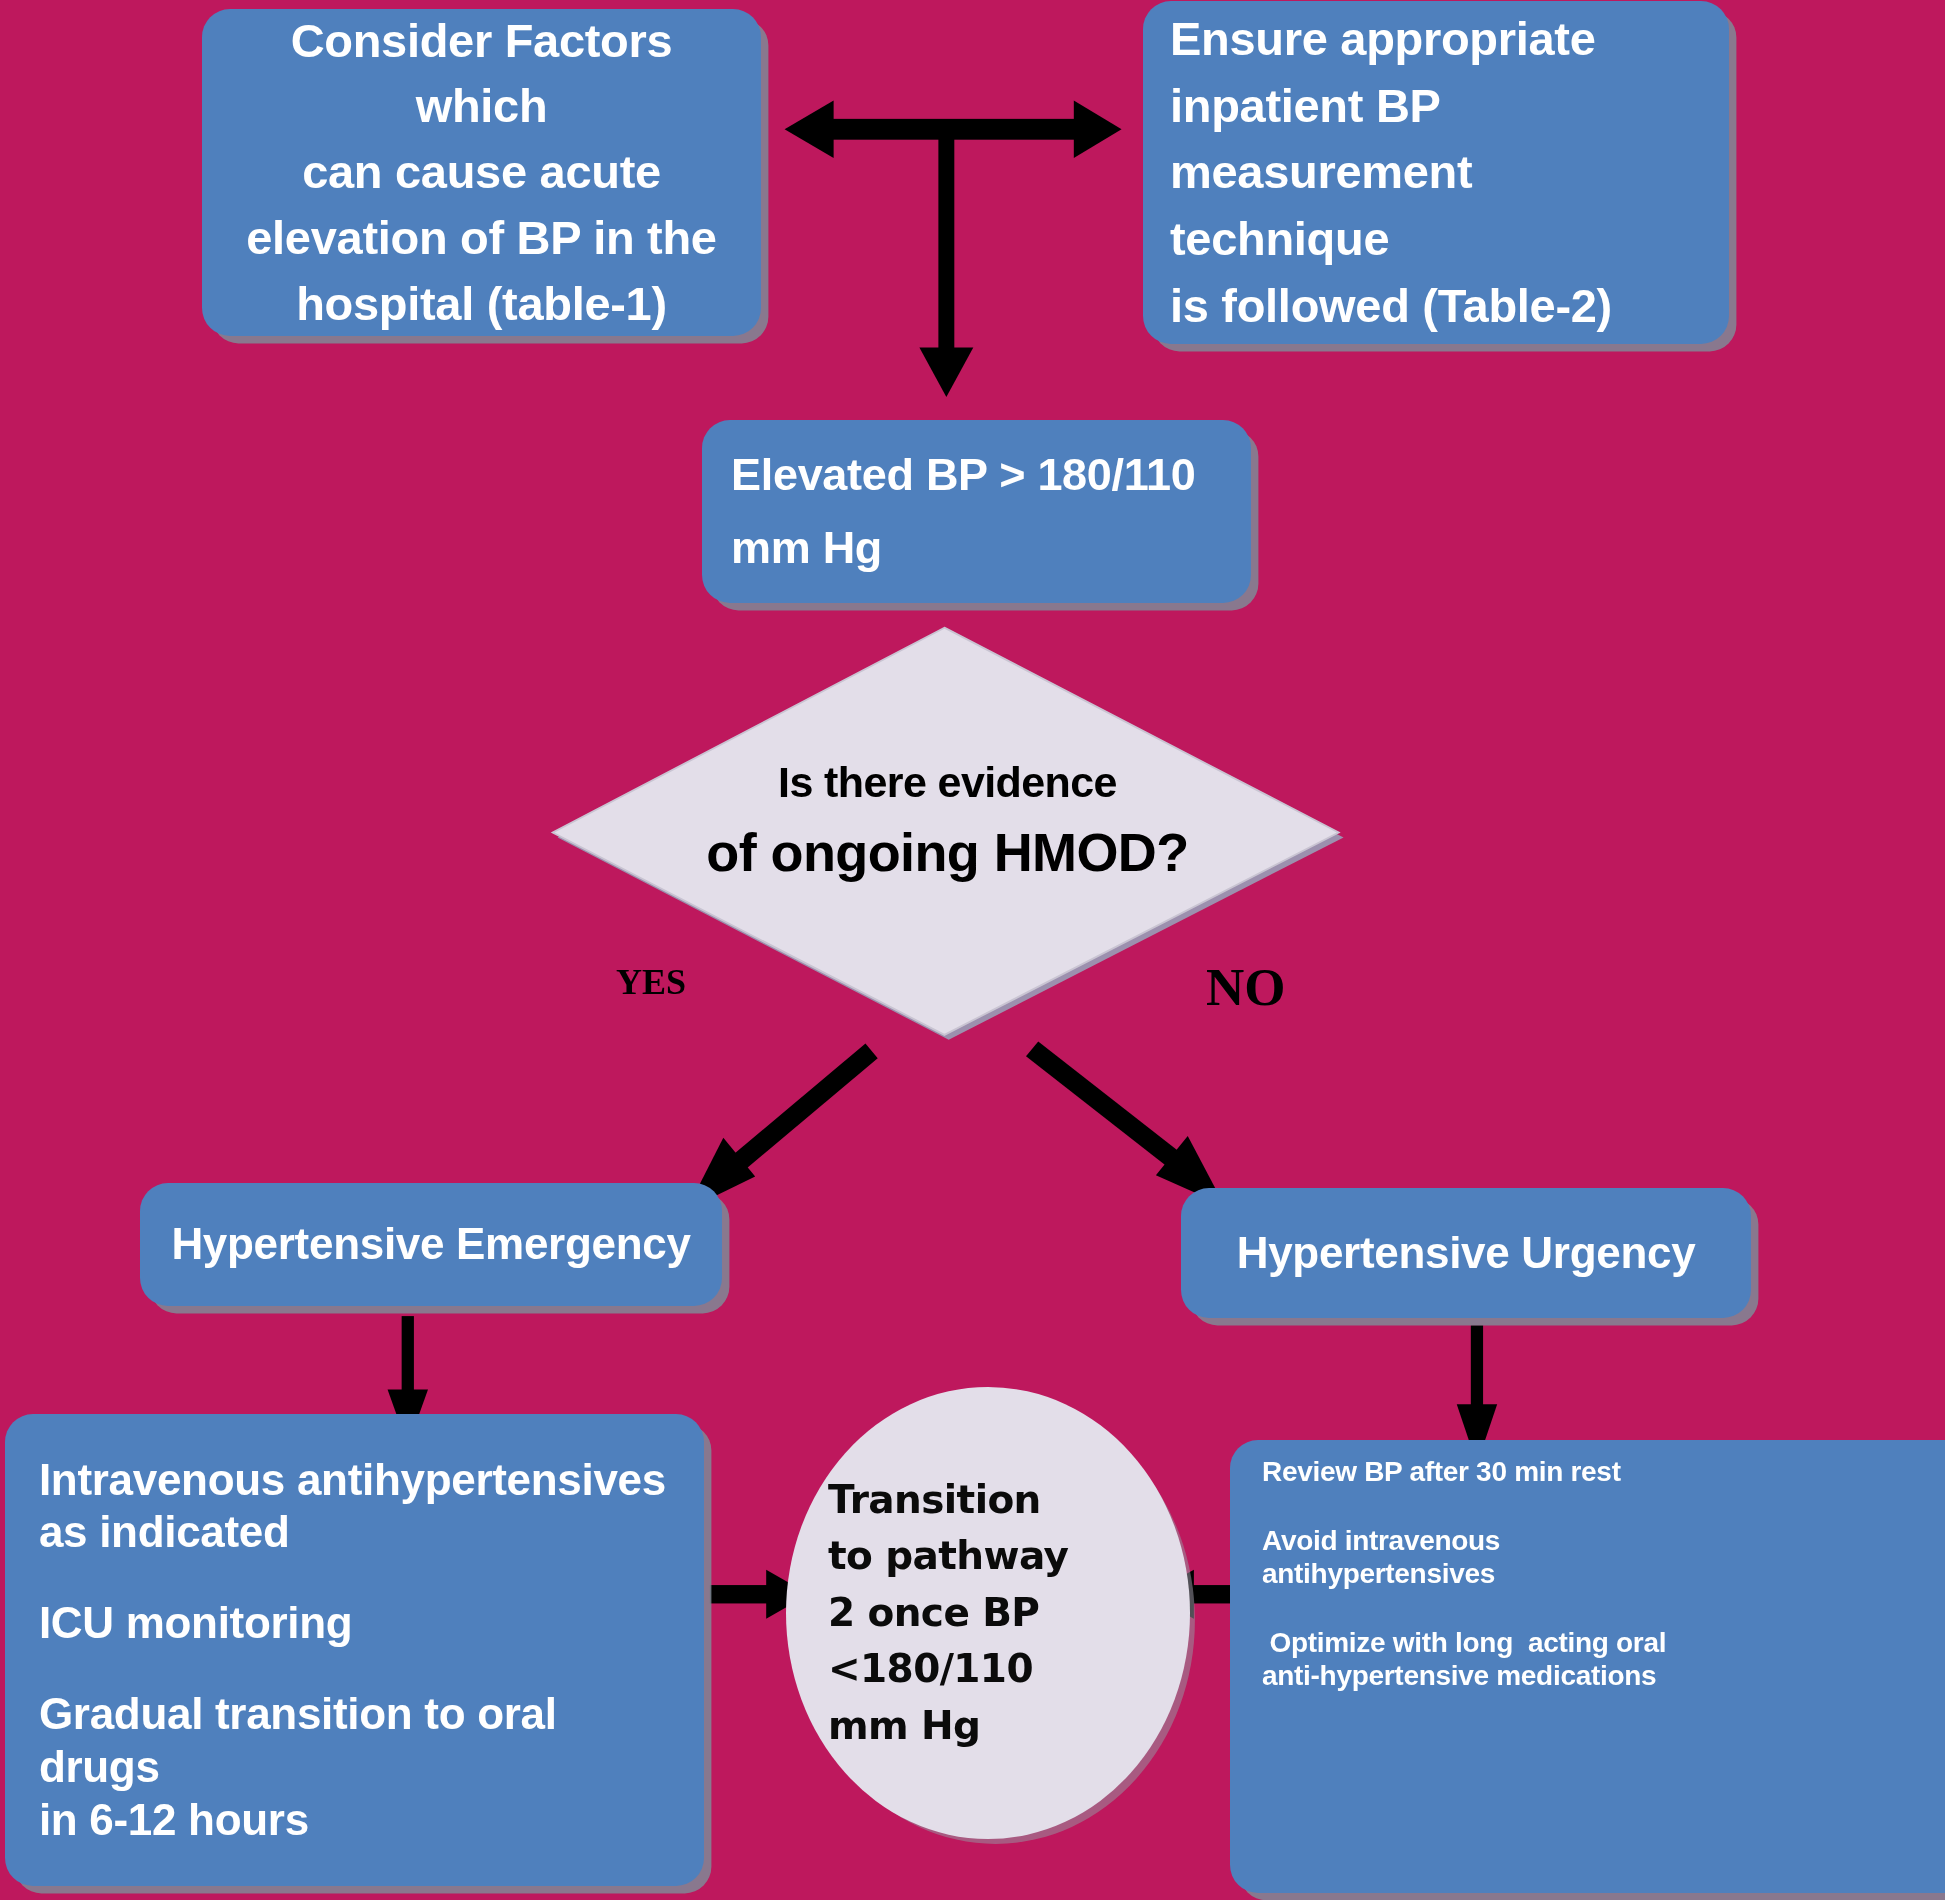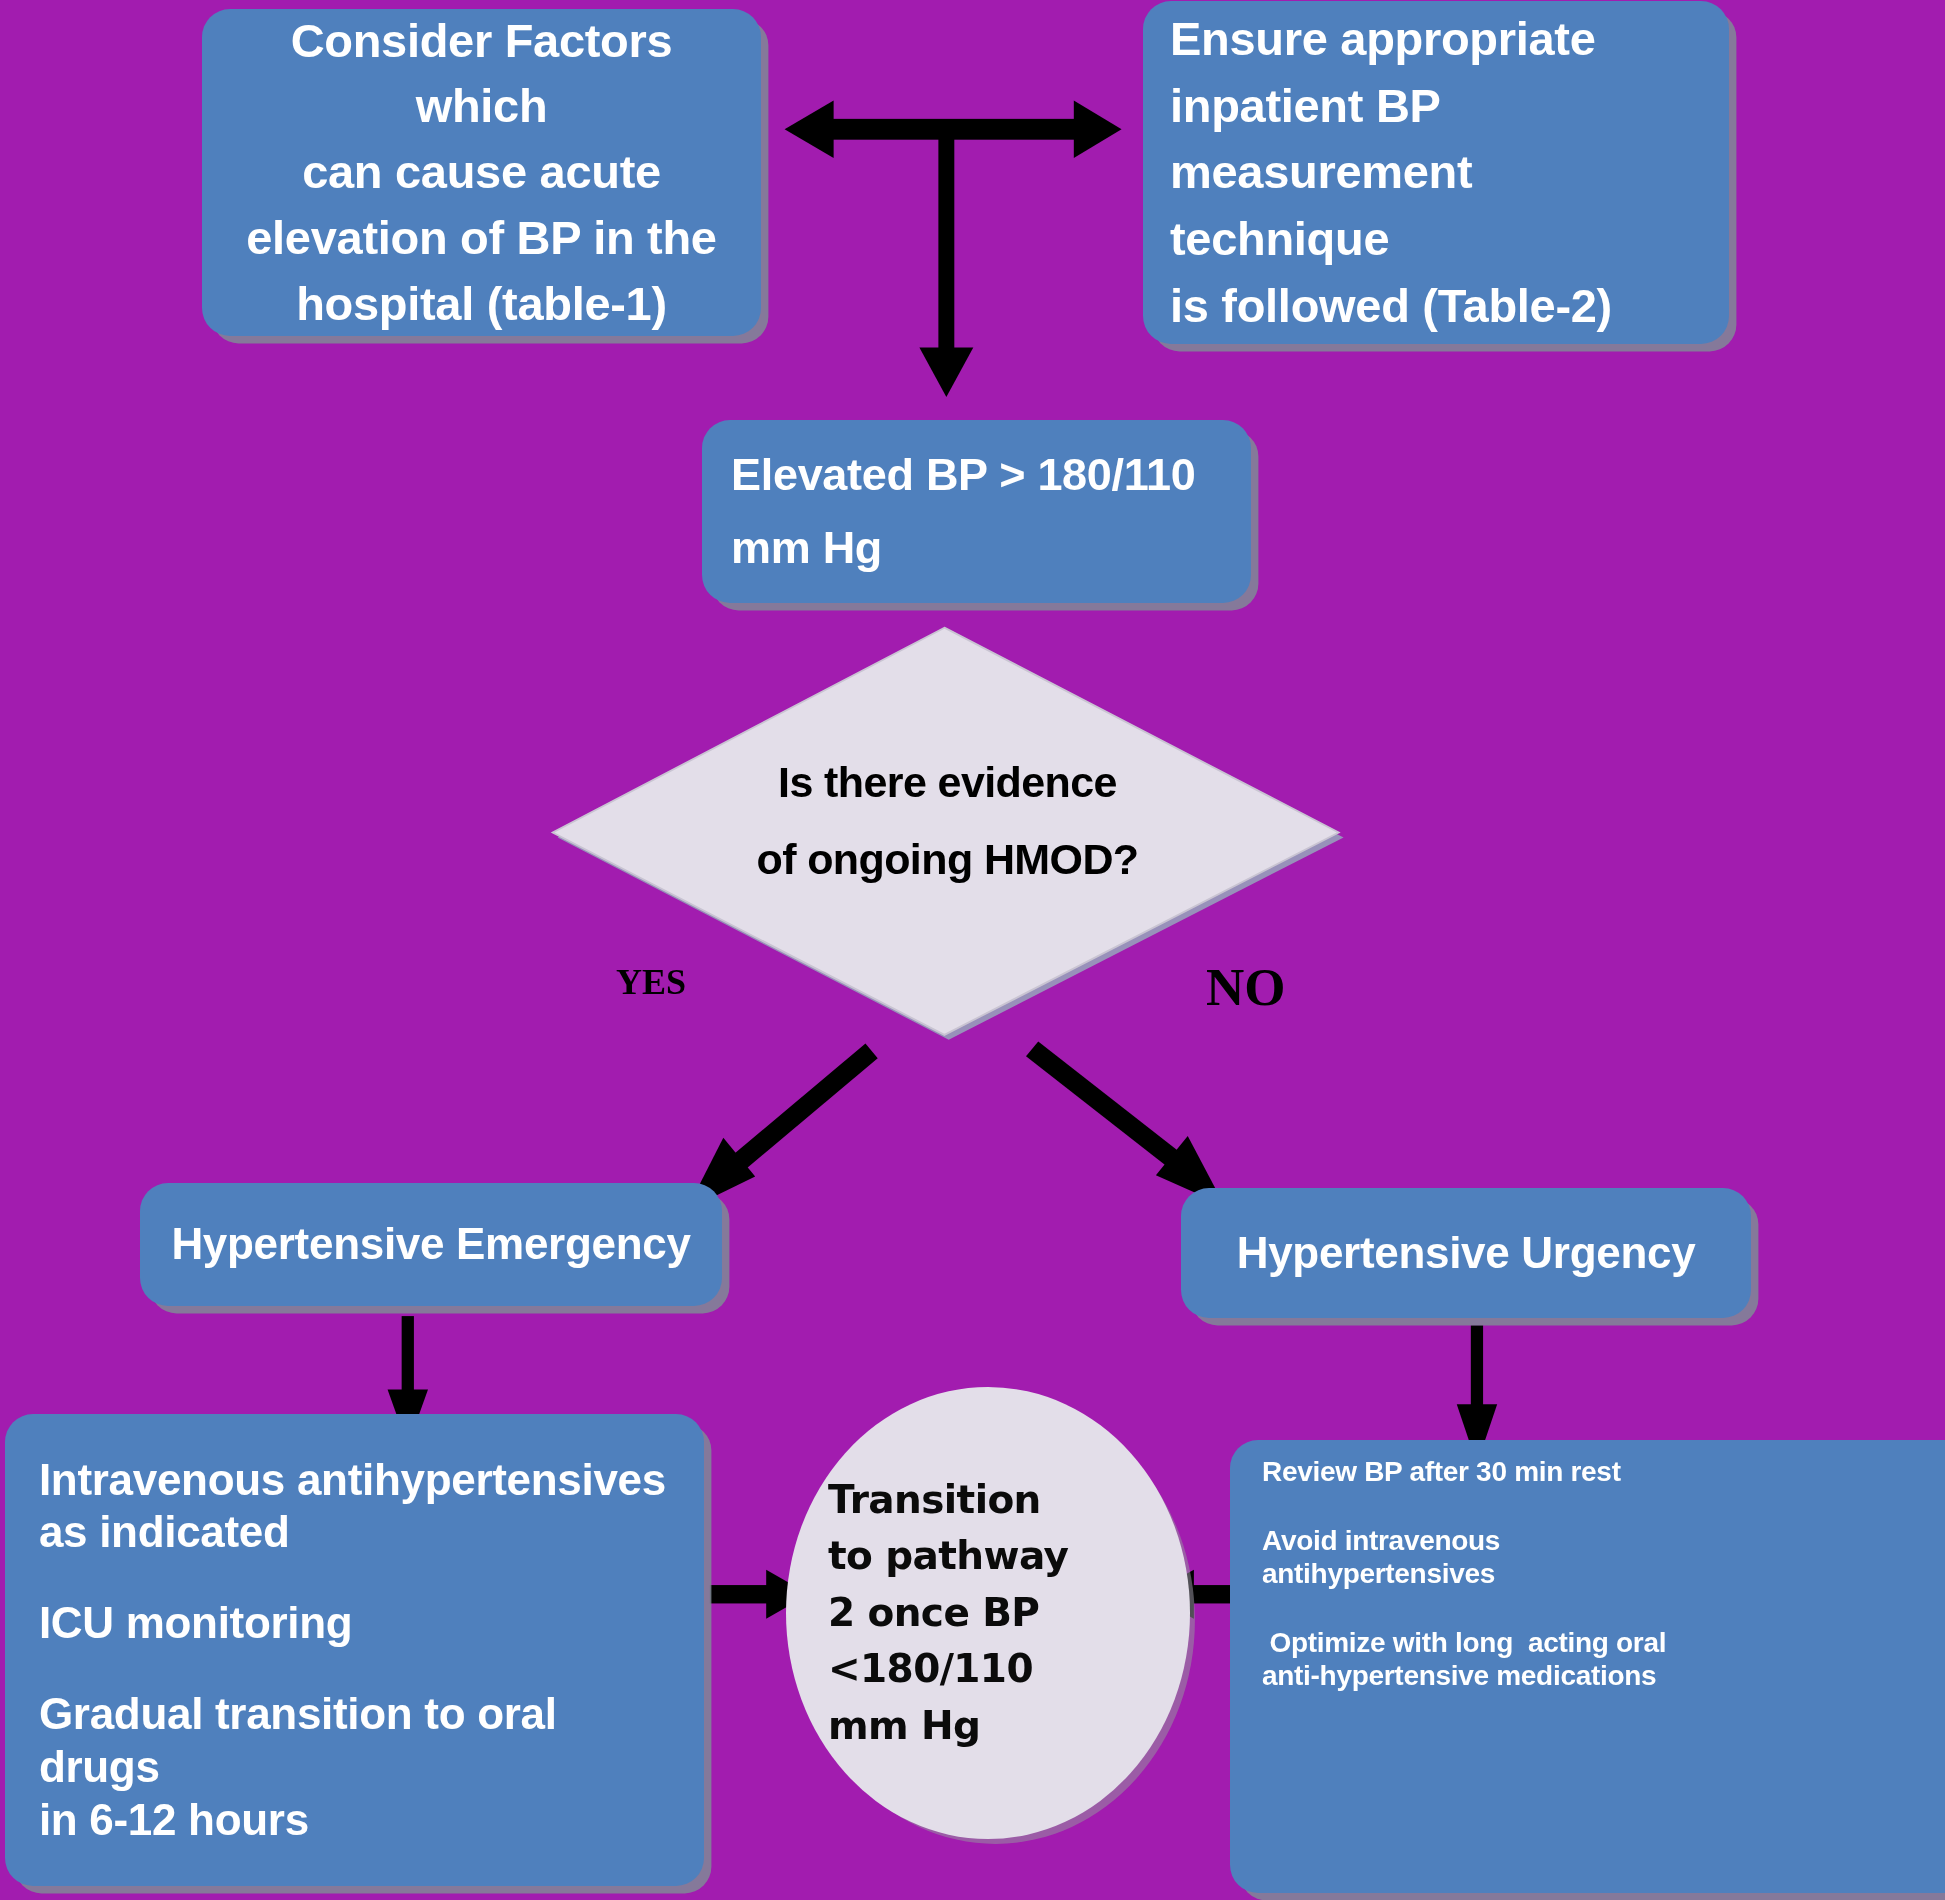--- a/index.html
+++ b/index.html
@@ -1,19 +1,19 @@
 <!DOCTYPE html>
 <html style="font-size:9.8px"><head>
 <meta charset="utf-8">
 <title>Hypertension Inpatient Pathway Flowchart</title>
 <style>
   html,body{margin:0;padding:0;background:#ffffff;}
   body{width:1946px;height:1900px;position:relative;overflow:hidden;
        font-family:"Liberation Sans",sans-serif;}
-  #canvas{position:absolute;left:0;top:0;width:1946px;height:1900px;background:#a21caf;}
+  #canvas{position:absolute;left:0;top:0;width:1946px;height:1900px;background:#be185d;}
 
   .node{position:absolute;box-sizing:border-box;}
 
   
   .box{
     background:#4F80BD;
     border-radius:28px;
     color:#ffffff;
     font-weight:bold;
     font-family:"Liberation Sans",sans-serif;
@@ -137,21 +137,21 @@
     <span class="line">Elevated BP &gt; 180/110</span>
     <span class="line">mm Hg</span>
   </div>
 
   <div class="diamond-wrap" style="left:549px;top:624px;width:797px;height:417px;">
     <svg class="diamond-shape" viewBox="0 0 1300 680" preserveAspectRatio="none" xmlns="http://www.w3.org/2000/svg">
       <polygon points="652,16 1296,348 652,678 14,348" fill="#96A6BC" opacity="0.85"></polygon>
       <polygon points="645,6 1288,340 645,670 6,340" fill="#E3DEE9" stroke="#C9C4D2" stroke-width="3"></polygon>
     </svg>
     <div class="diamond-label" style="top:134px;font-size:43px;">Is there evidence</div>
-    <div class="diamond-label" style="top:211px;font-size:43px;">of ongoing HMOD?</div>
+    <div class="diamond-label" style="top:197px;font-size:54px;">of ongoing HMOD?</div>
   </div>
 
   <div class="branch-label" style="left:616px;top:961px;font-size:36px;">YES</div>
   <div class="branch-label" style="left:1206px;top:957px;font-size:53px;">NO</div>
 
   <div class="node box center" style="left:140px;top:1183px;width:582px;height:123px;padding:0 24.5px;
               font-size:44px;line-height:1.1;">
     <span class="line">Hypertensive Emergency</span>
   </div>
 

